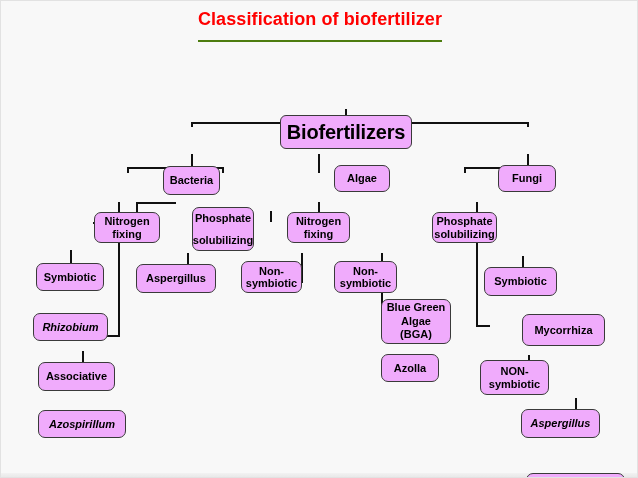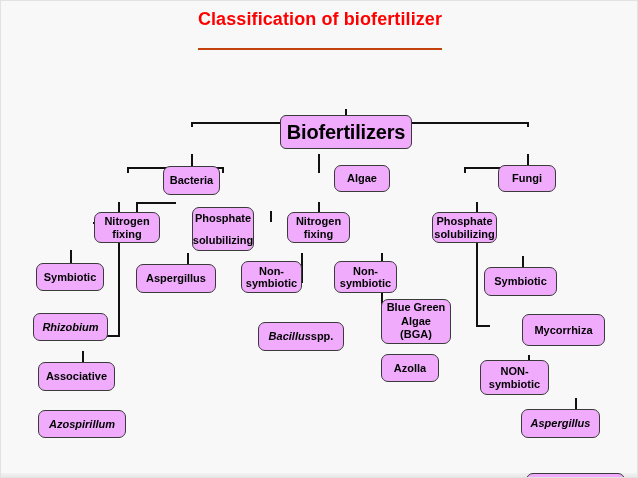--- a/index.html
+++ b/index.html
@@ -33,22 +33,22 @@
     left: 0;
     top: 8px;
     width: 638px;
     text-align: center;
     color: #ff0000;
     font-size: 18px;
     font-weight: bold;
     letter-spacing: 0.1px;
   }
   .title span {
-    border-bottom: 2px solid #c2410c;
-    padding-bottom: 19px;
+    border-bottom: 2px solid #4d7c0f;
+    padding-bottom: 11px;
     text-align: right;
   }
 
   .node {
     position: absolute;
     box-sizing: border-box;
     background: #f0abfc;
     border: 1px solid #3a3a3a;
     border-radius: 7px;
     color: #000000;
@@ -161,24 +161,20 @@
 
   <div class="node" style="left:333px; top:220px; width:63px; height:32px;">Non-symbiotic</div>
 
   <div class="node" style="left:483px; top:226px; width:73px; height:29px;">Symbiotic</div>
 
   <div class="node" style="left:479px; top:319px; width:69px; height:35px;">NON-symbiotic</div>
 
   <div class="node ital" style="left:32px; top:272px; width:75px; height:28px;">Rhizobium</div>
 
 
-  <div class="node ital" style="left:257px; top:281px; width:86px; height:29px;">
-    <span>Bacillus</span>
-      <span class="roman"> spp.</span>
-  </div>
 
   <div class="node" style="left:37px; top:321px; width:77px; height:29px;">Associative</div>
 
   <div class="node ital" style="left:37px; top:369px; width:88px; height:28px;">Azospirillum</div>
 
   <div class="node" style="left:380px; top:258px; width:70px; height:45px; line-height:13.5px;">Blue Green Algae (BGA)</div>
 
   <div class="node" style="left:380px; top:313px; width:58px; height:28px;">Azolla</div>
 
   <div class="node" style="left:521px; top:273px; width:83px; height:32px;">Mycorrhiza</div>

